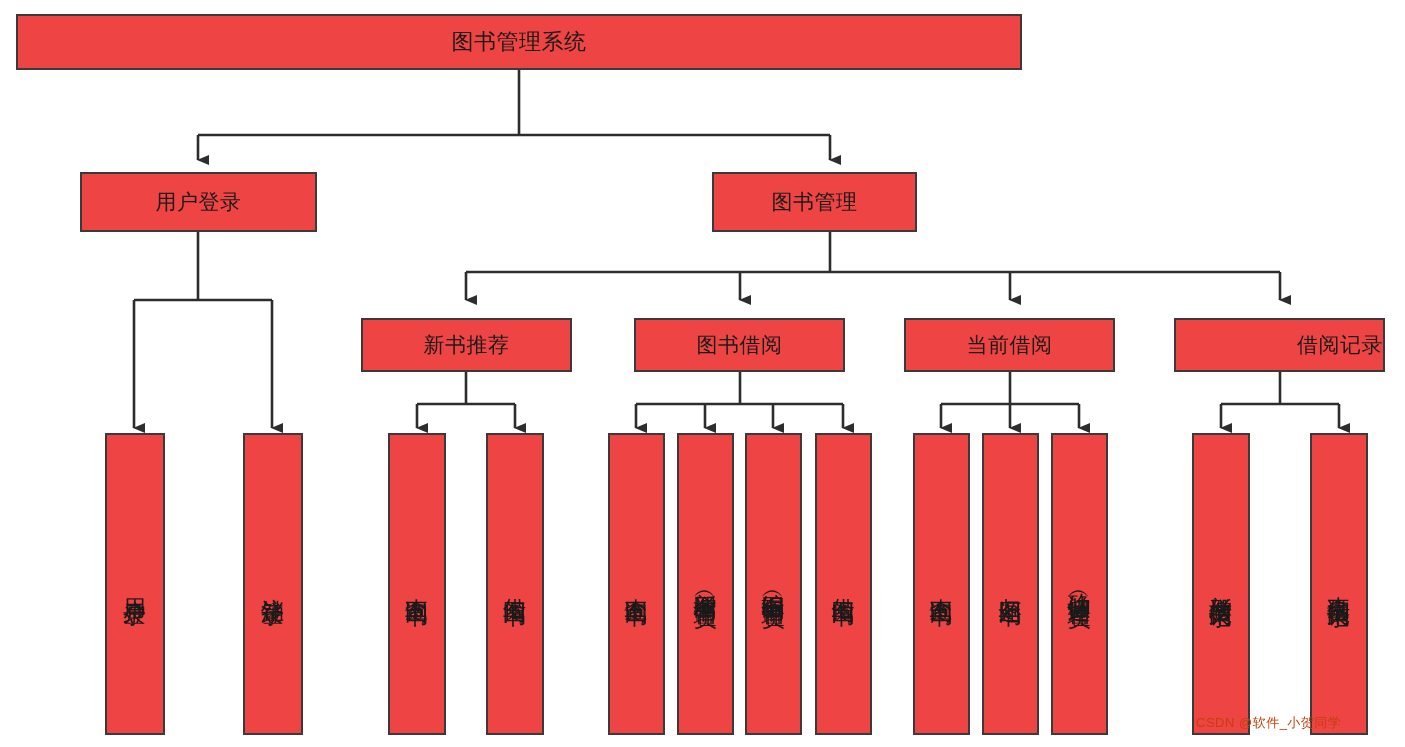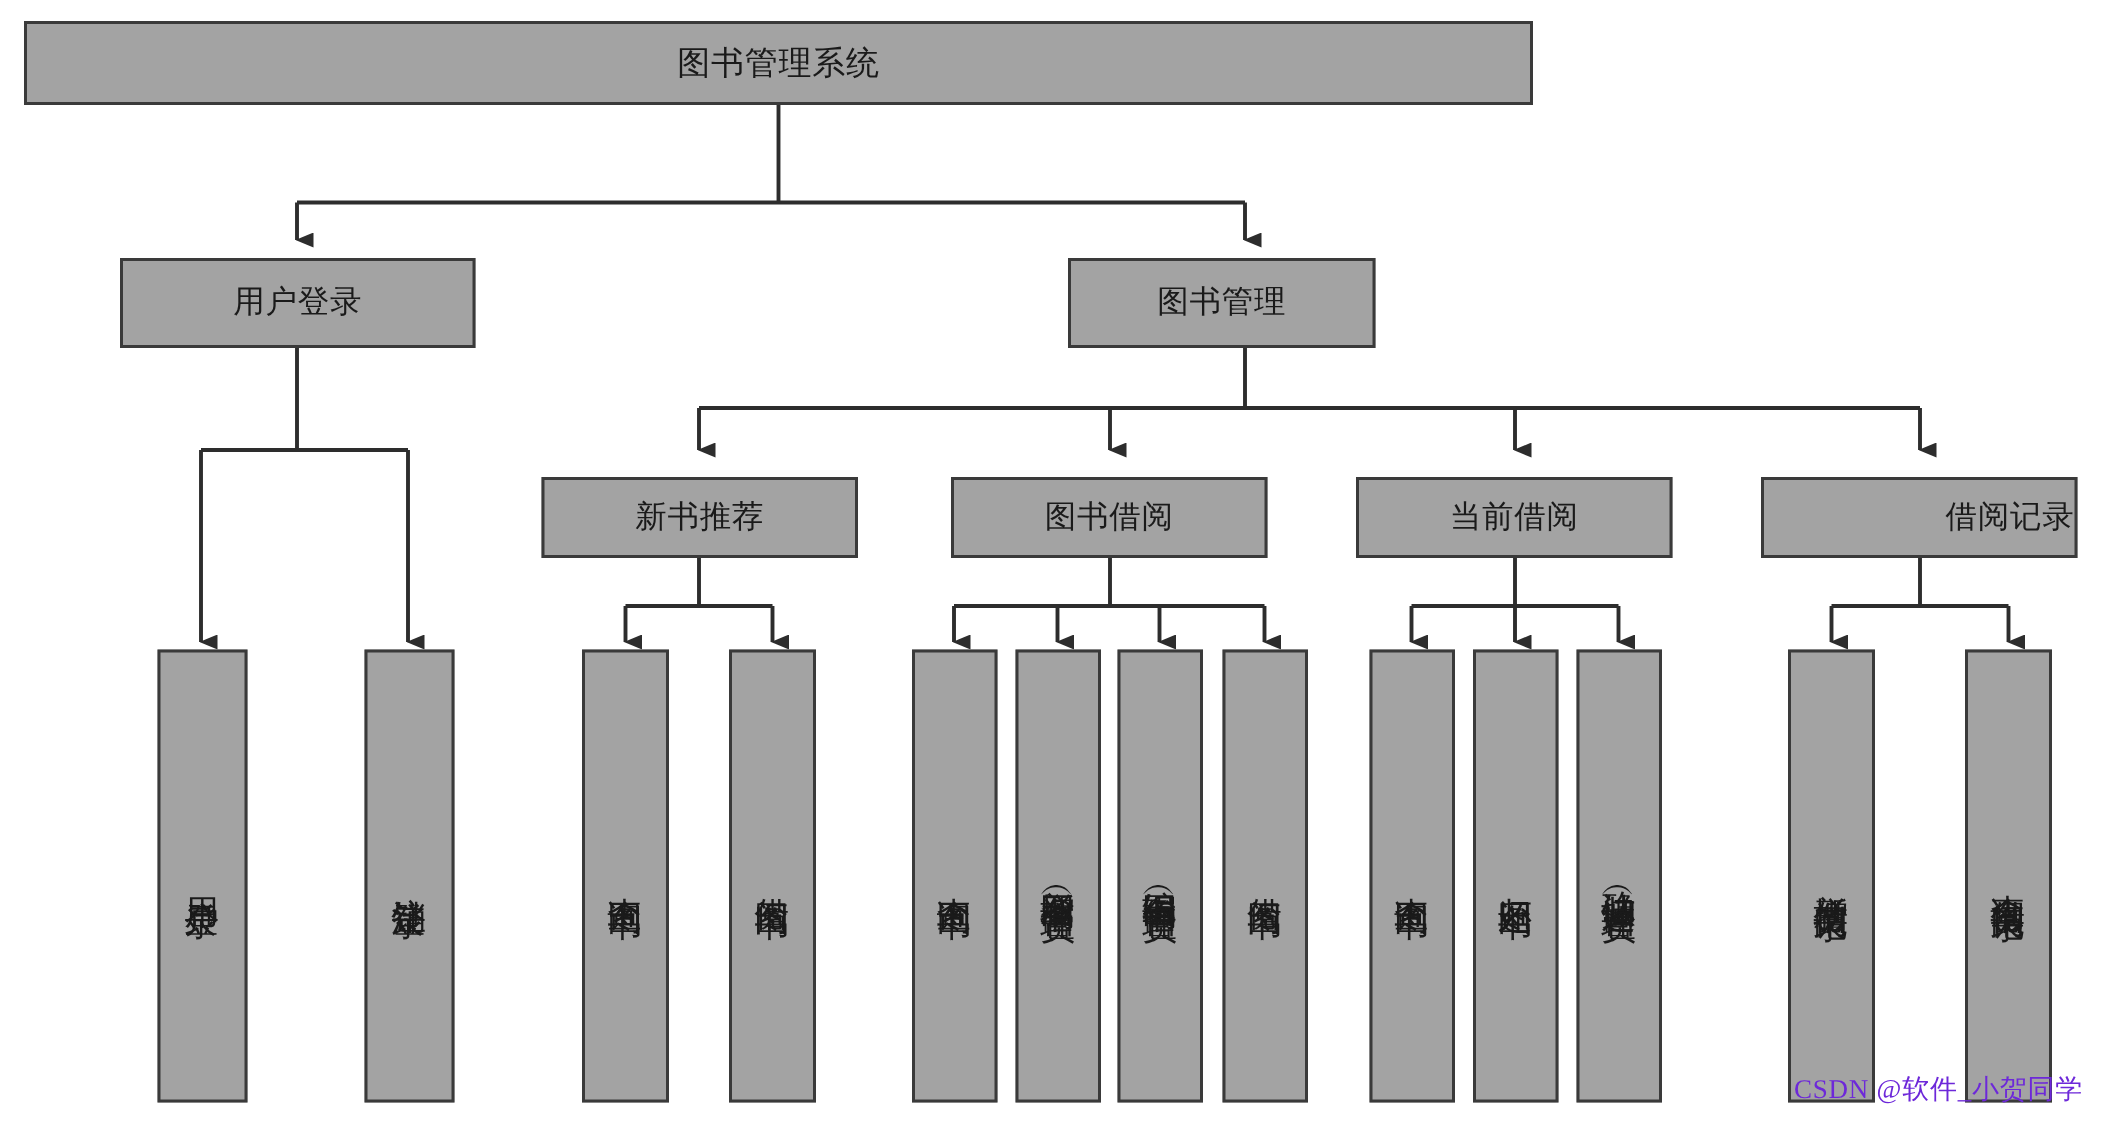--- a/index.html
+++ b/index.html
@@ -23,21 +23,21 @@
     left: 0;
     top: 0;
     width: 1405px;
     height: 747px;
     pointer-events: none;
   }
   .node {
     position: absolute;
     box-sizing: border-box;
     border: 2px solid #3a3a3a;
-    background: #a3a3a3;
+    background: #ef4444;
     display: flex;
     align-items: center;
     justify-content: center;
     color: #1a1a1a;
   }
   .node .lbl {
     display: block;
     text-align: center;
     line-height: 1.18;
     letter-spacing: 0.5px;
@@ -58,26 +58,25 @@
   .node.vert .lbl {
     writing-mode: vertical-rl;
     text-orientation: upright;
     font-size: 23px;
     line-height: 1.05;
     letter-spacing: 2px;
     white-space: nowrap;
   }
   .watermark {
     position: absolute;
-    color: #6d28d9;
-    font-size: 18px;
+    color: #c2410c;
+    font-size: 13px;
     letter-spacing: 0.5px;
     white-space: nowrap;
     user-select: none;
-    font-family: Liberation Serif, serif;
   }
 </style>
 </head>
 <body>
 
 <div id="canvas">
 
   <svg id="wires" viewBox="0 0 1405 747" xmlns="http://www.w3.org/2000/svg">
     <defs>
       <marker id="arrow" viewBox="0 0 10 12" refX="5" refY="11" markerWidth="10" markerHeight="12" orient="auto-start-reverse" markerUnits="userSpaceOnUse">

